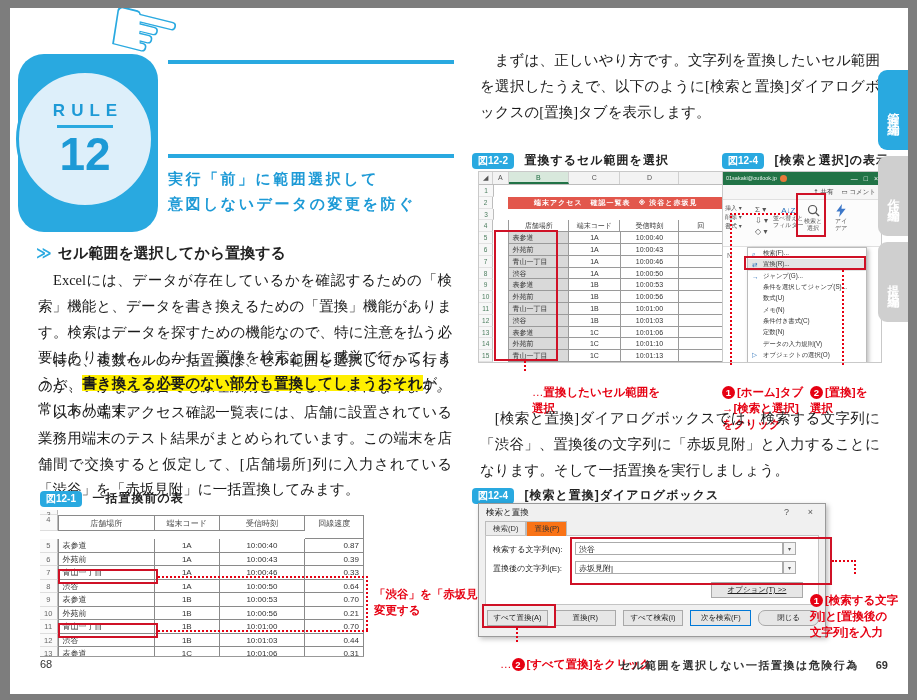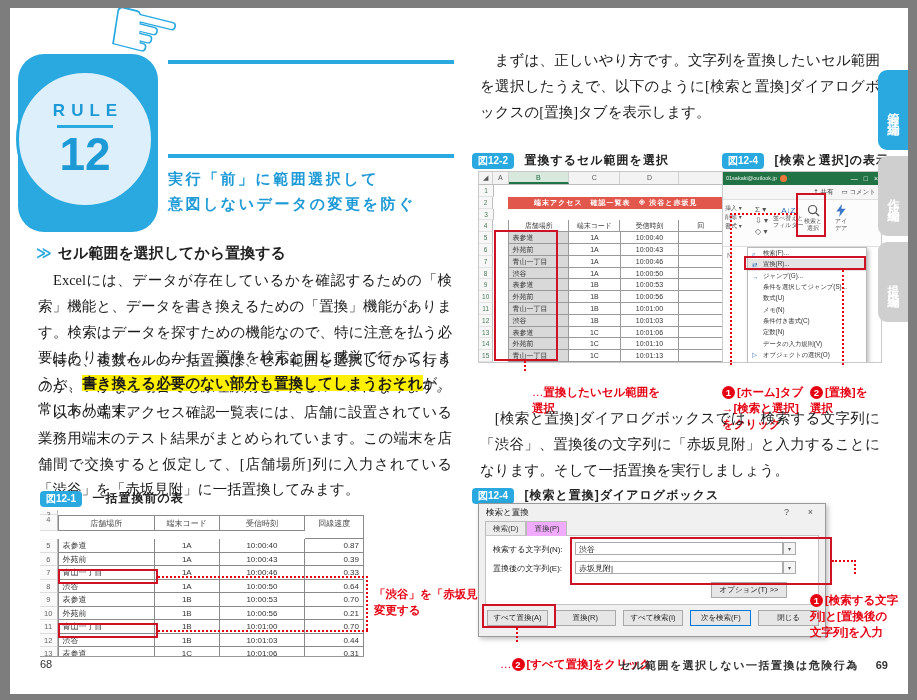--- a/index.html
+++ b/index.html
@@ -79,21 +79,21 @@
   .f3mi.hot{background:#e4e4e4;}
   .vlabel{font-size:6px;line-height:7px;text-align:center;white-space:pre-line;color:#555;}
 
   
   .f4wrap{left:468px;top:495px;width:346px;height:132px;background:#f0f0f0;border:1px solid #9a9a9a;
           box-shadow:2px 2px 5px rgba(0,0,0,.25);}
   .f4title{height:17px;font-size:8.5px;color:#222;line-height:17px;padding-left:7px;position:relative;}
   .f4x{position:absolute;top:0;font-size:9px;color:#555;}
   .f4tabs{display:flex;padding-left:6px;height:15px;}
   .f4tab{font-size:7.5px;color:#333;border:1px solid #bcbcbc;border-bottom:none;padding:2px 7px 0 7px;background:#ececec;}
-  .f4tab.on{background:#f0abfc;position:relative;z-index:2;}
+  .f4tab.on{background:#f97316;position:relative;z-index:2;}
   .f4panel{position:absolute;left:6px;right:6px;top:31px;height:68px;background:#fff;border:1px solid #c4c4c4;}
   .f4lab{position:absolute;font-size:8px;color:#222;}
   .f4input{position:absolute;height:13px;background:#fff;border:1px solid #ababab;font-size:8px;color:#222;
            padding:0 3px;line-height:13px;box-sizing:border-box;}
   .f4dd{position:absolute;width:13px;height:13px;border:1px solid #ababab;box-sizing:border-box;background:#f4f4f4;
         font-size:6px;color:#555;text-align:center;line-height:12px;}
   .f4btn{height:16px;border:1px solid #a9a9a9;background:#e6e6e6;font-size:7.5px;color:#222;
          display:inline-flex;align-items:center;justify-content:center;box-sizing:border-box;}
   .f4btn.primary{border:1.5px solid #0078d7;}
 
@@ -489,27 +489,27 @@
       <div class="f4tab">検索(D)</div>
       <div class="f4tab on">置換(P)</div>
     </div>
     <div class="f4panel"></div>
     <div class="f4lab" style="left:14px;top:40px;">検索する文字列(N):</div>
     <div class="f4input" style="left:96px;top:38px;width:208px;">渋谷</div>
     <div class="f4dd" style="left:304px;top:38px;">▾</div>
     <div class="f4lab" style="left:14px;top:59px;">置換後の文字列(E):</div>
     <div class="f4input" style="left:96px;top:57px;width:208px;"><span>赤坂見附</span><span>|</span></div>
     <div class="f4dd" style="left:304px;top:57px;">▾</div>
-    <div class="f4btn abs" style="left:232px;top:78px;width:76px;">オプション(T) &gt;&gt;</div>
+    <div class="f4btn abs" style="left:232px;top:78px;width:92px;text-decoration:underline;">オプション(T) &gt;&gt;</div>
     <div class="abs" id="fig4-buttons" style="left:8px;top:106px;width:332px;display:flex;gap:7px;">
         <div class="f4btn" style="flex: 1 1 0%;">すべて置換(A)</div>
         <div class="f4btn" style="flex: 1 1 0%;">置換(R)</div>
         <div class="f4btn" style="flex: 1 1 0%;">すべて検索(I)</div>
         <div class="f4btn primary" style="flex: 1 1 0%;">次を検索(F)</div>
-        <div class="f4btn" style="flex: 1 1 0%;">閉じる</div>
+        <div class="f4btn" style="flex: 1 1 0%; border-radius: 7px;">閉じる</div>
       </div>
   </div>
   <div class="redbox" style="left:560px;top:529px;width:262px;height:48px;"></div>
   <div class="redbox" style="left:472px;top:596px;width:74px;height:24px;"></div>
   <div class="dot-h" style="left:822px;top:552px;width:24px;"></div>
   <div class="dot-v" style="left:844px;top:552px;height:14px;"></div>
   <div class="callout" style="left:800px;top:568px;">
     <span class="nbadge">1</span><span>[検索する文字
 列]と[置換後の
 文字列]を入力</span>

